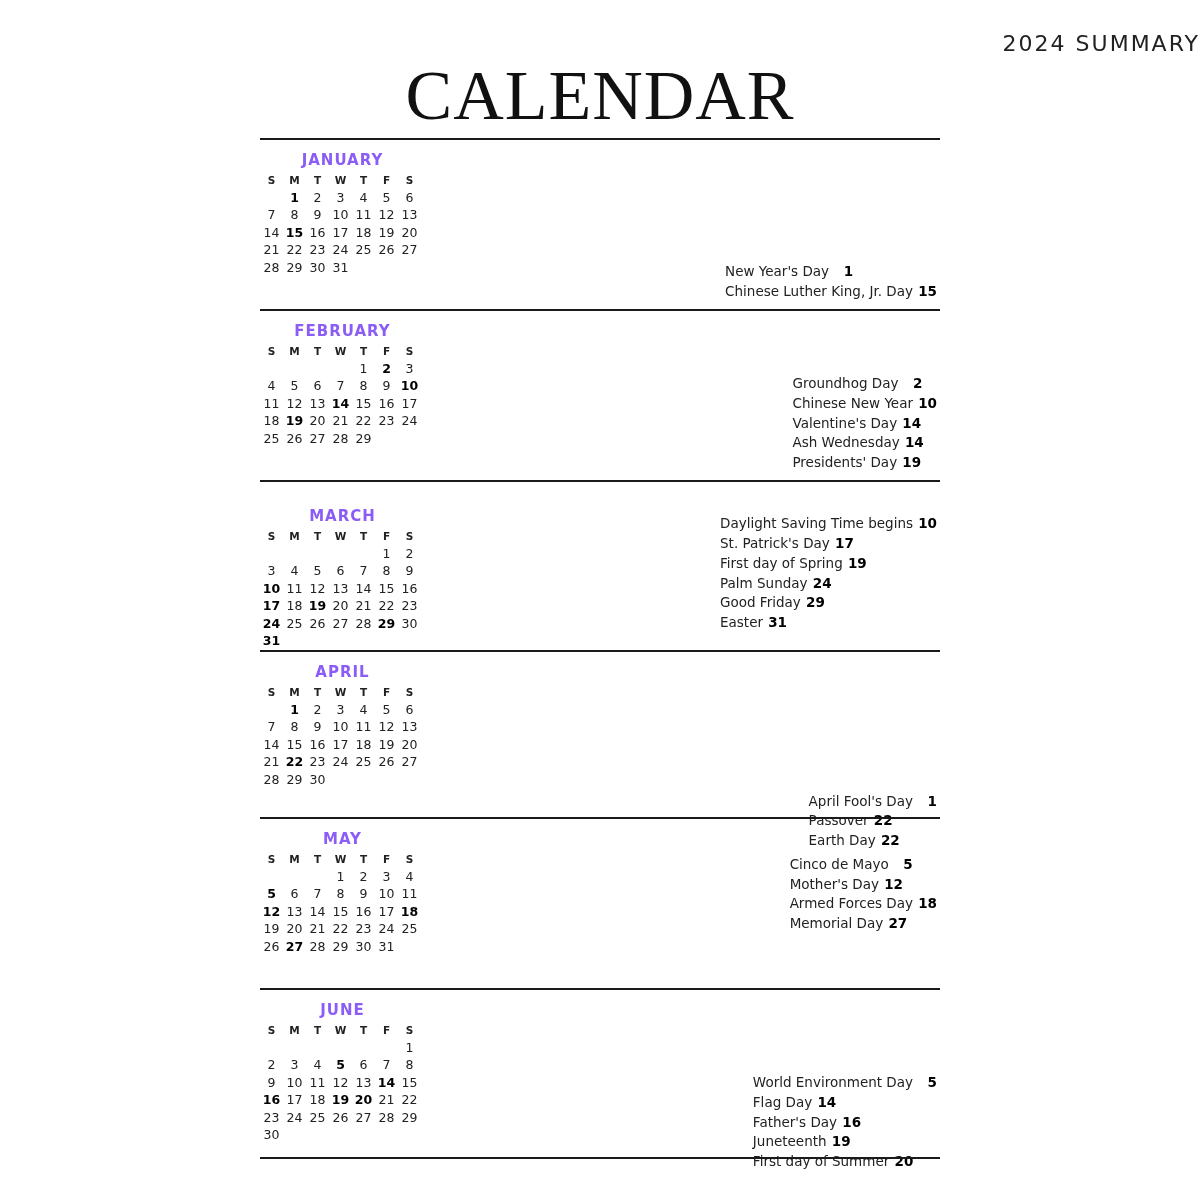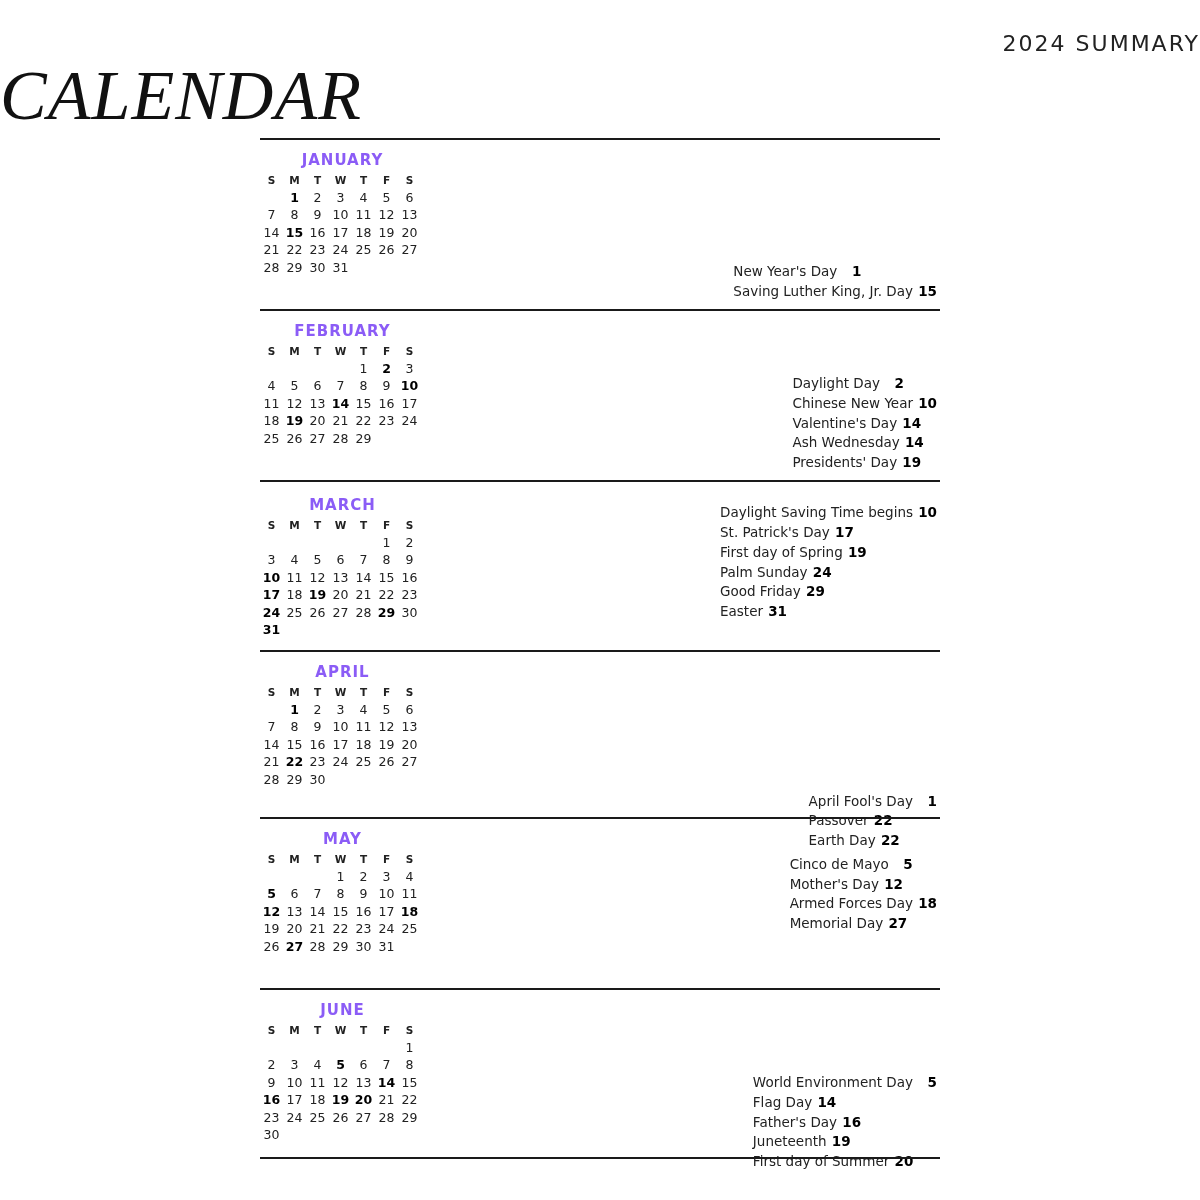--- a/index.html
+++ b/index.html
@@ -1,18 +1,18 @@
 <!DOCTYPE html>
 <html><head>
 <meta charset="utf-8">
 <style>
   html, body { margin: 0; padding: 0; background: #ffffff; }
   body { width: 1200px; height: 1200px; position: relative; overflow: hidden; color: #1a1a1a; font-family: "DejaVu Sans", sans-serif; }
   .subtitle { position: absolute; top: 31px; left: 0; width: 1200px; text-align: right; font-size: 22px; letter-spacing: 2px; color: #222; font-family: "DejaVu Sans", sans-serif; }
-  .title { position: absolute; top: 56px; left: 0; width: 1200px; font-size: 70px; line-height: 80px; font-family: "Liberation Serif", "DejaVu Serif", serif; color: #111; letter-spacing: 1px; font-style: italic; }
+  .title { position: absolute; top: 56px; left: 0; width: 1200px; text-align: center; font-size: 70px; line-height: 80px; font-family: "Liberation Serif", "DejaVu Serif", serif; color: #111; letter-spacing: 1px; }
   .rule { position: absolute; left: 260px; width: 680px; height: 2px; background: #1a1a1a; }
   .section { position: absolute; left: 260px; width: 680px; }
   .month-name { position: absolute; left: 0; width: 165px; text-align: center; font-weight: bold; font-size: 15px; letter-spacing: 1px; top: 11px; font-family: "DejaVu Sans", sans-serif; color: #8b5cf6; }
   .grid { position: absolute; left: 0; top: 31px; width: 165px; }
   .grid-row { display: flex; height: 17.5px; align-items: center; }
   .cell { width: 23px; text-align: center; font-size: 12.5px; color: #222; flex: 0 0 23px; }
   .cell.hdr { font-weight: bold; font-size: 10.5px; }
   .cell.bold { font-weight: bold; color: #000; }
   .events { position: absolute; right: 3px; bottom: 6px; text-align: right; }
   .event { display: flex; align-items: baseline; height: 19.8px; font-size: 13.5px; color: #222; }
@@ -82,21 +82,21 @@
           <div class="cell">30</div>
           <div class="cell">31</div>
         </div>
       </div>
       <div class="events">
         <div class="event">
           <span class="name">New Year's Day</span>
           <span class="day">1</span>
         </div>
         <div class="event">
-          <span class="name">Saving Luther King, Jr. Day</span>
+          <span class="name">Chinese Luther King, Jr. Day</span>
           <span class="day">15</span>
         </div>
       </div>
     </div>
     <div class="rule" style="top: 309px;"></div>
     <div class="section" style="top: 311px; height: 169px;">
       <div class="month-name">FEBRUARY</div>
       <div class="grid">
         <div class="grid-row">
           <div class="cell hdr">S</div>
@@ -146,21 +146,21 @@
         <div class="grid-row">
           <div class="cell">25</div>
           <div class="cell">26</div>
           <div class="cell">27</div>
           <div class="cell">28</div>
           <div class="cell">29</div>
         </div>
       </div>
       <div class="events">
         <div class="event">
-          <span class="name">Daylight Day</span>
+          <span class="name">Groundhog Day</span>
           <span class="day">2</span>
         </div>
         <div class="event">
           <span class="name">Chinese New Year</span>
           <span class="day">10</span>
         </div>
         <div class="event">
           <span class="name">Valentine's Day</span>
           <span class="day">14</span>
         </div>
@@ -168,21 +168,21 @@
           <span class="name">Ash Wednesday</span>
           <span class="day">14</span>
         </div>
         <div class="event">
           <span class="name">Presidents' Day</span>
           <span class="day">19</span>
         </div>
       </div>
     </div>
     <div class="rule" style="top: 480px;"></div>
-    <div class="section" style="top: 485px; height: 144px;">
+    <div class="section" style="top: 496px; height: 144px;">
       <div class="month-name">MARCH</div>
       <div class="grid">
         <div class="grid-row">
           <div class="cell hdr">S</div>
           <div class="cell hdr">M</div>
           <div class="cell hdr">T</div>
           <div class="cell hdr">W</div>
           <div class="cell hdr">T</div>
           <div class="cell hdr">F</div>
           <div class="cell hdr">S</div>

